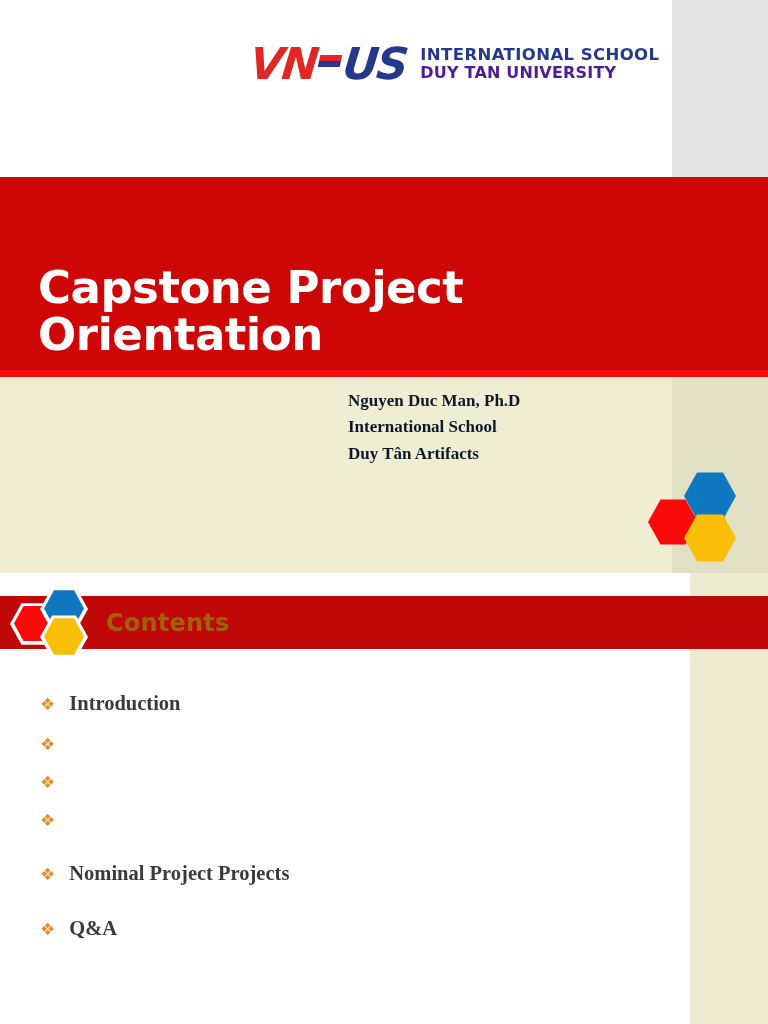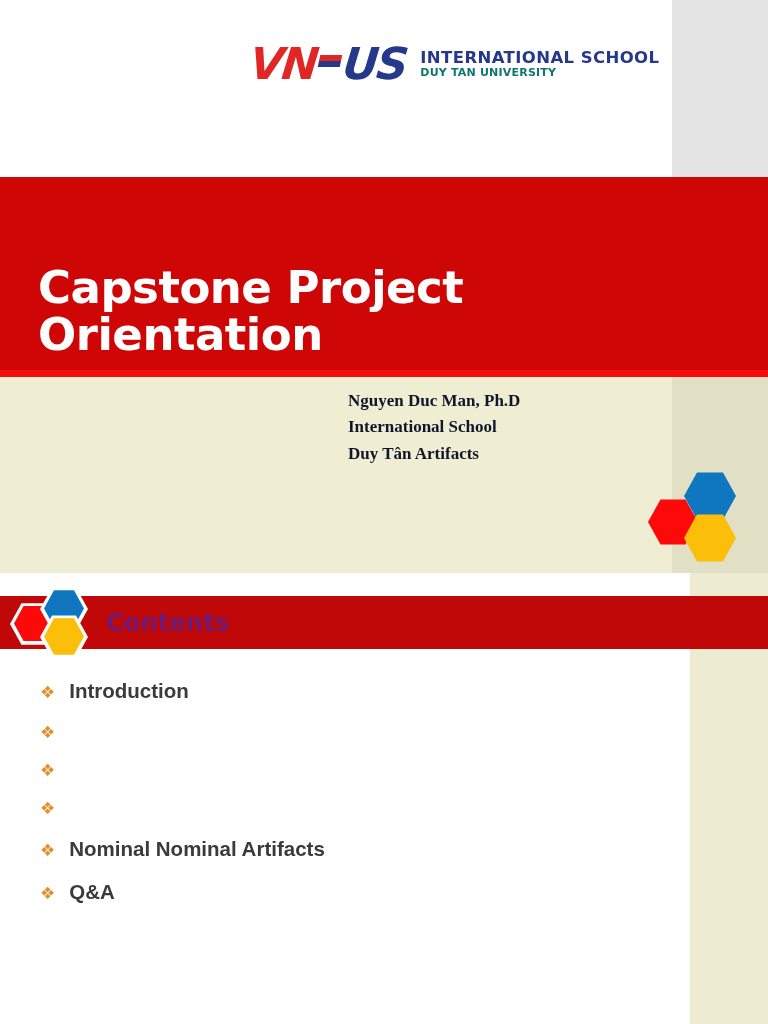--- a/index.html
+++ b/index.html
@@ -64,22 +64,22 @@
     line-height: 1.18;
   }
   .logo-line1 {
     color: #25388A;
     font-size: 16.5px;
     font-weight: 700;
     letter-spacing: 0.4px;
     font-family: "DejaVu Sans", sans-serif;
   }
   .logo-line2 {
-    color: #0f766e;
-    font-size: 11px;
+    color: #4c1d95;
+    font-size: 16px;
     font-weight: 700;
     letter-spacing: 0.2px;
     font-family: "DejaVu Sans", sans-serif;
   }
 
   
   .title-band {
     position: absolute;
     left: 0;
     top: 177px;
@@ -158,21 +158,21 @@
     left: 0;
     top: 596px;
     width: 768px;
     height: 53px;
     background: #C00808;
   }
   .contents-label {
     position: absolute;
     left: 106px;
     top: 609px;
-    color: #701a75;
+    color: #a16207;
     font-size: 24px;
     font-weight: 700;
     letter-spacing: 0.2px;
     font-family: "DejaVu Sans", sans-serif;
   }
   .contents-hex {
     position: absolute;
     left: 4px;
     top: 586px;
     width: 92px;
@@ -227,21 +227,22 @@
     font-size: 17px;
     line-height: 1;
     flex: 0 0 auto;
     font-family: "DejaVu Sans", sans-serif;
   }
   .item-label {
     color: #3A3A3A;
     font-size: 20.5px;
     font-weight: 700;
     line-height: 1.1;
-    font-family: Liberation Sans, sans-serif;
+    font-family: Liberation Serif, serif;
+    margin-top: 12px;
   }
 </style>
 </head>
 <body>
 
 <div class="slide">
 
   <div class="top-gray-band"></div>
 
   <div class="logo-wrap">
@@ -298,21 +299,21 @@
       <span class="bullet-icon">❖</span>
     </li>
     <li>
       <span class="bullet-icon">❖</span>
     </li>
     <li>
       <span class="bullet-icon">❖</span>
     </li>
     <li>
       <span class="bullet-icon">❖</span>
-      <span class="item-label">Nominal Nominal Artifacts</span>
+      <span class="item-label">Nominal Project Projects</span>
     </li>
     <li>
       <span class="bullet-icon">❖</span>
       <span class="item-label">Q&amp;A</span>
     </li>
   </ul>
 
 </div>
 
 </body></html>

